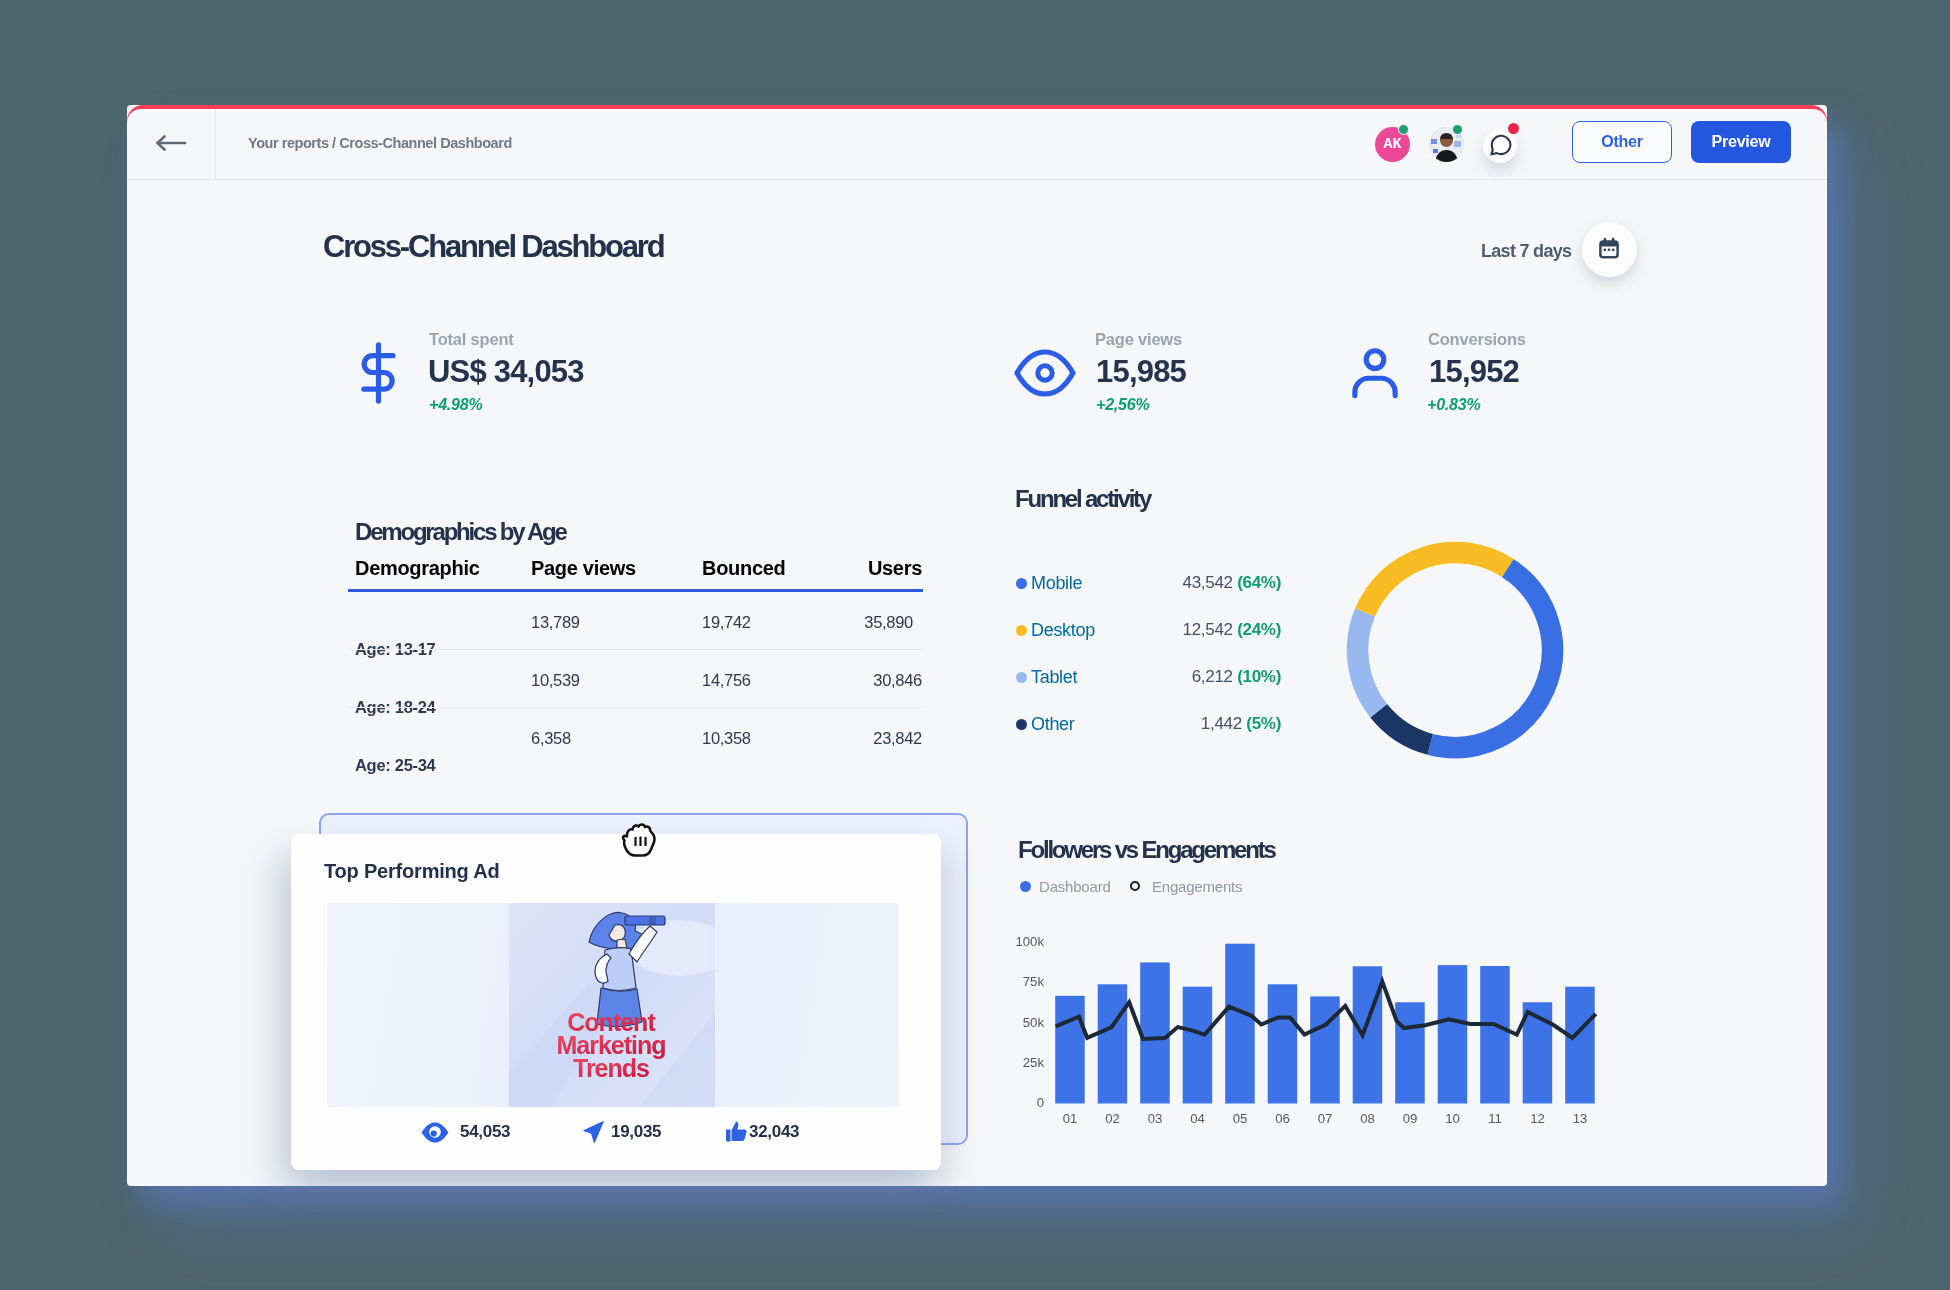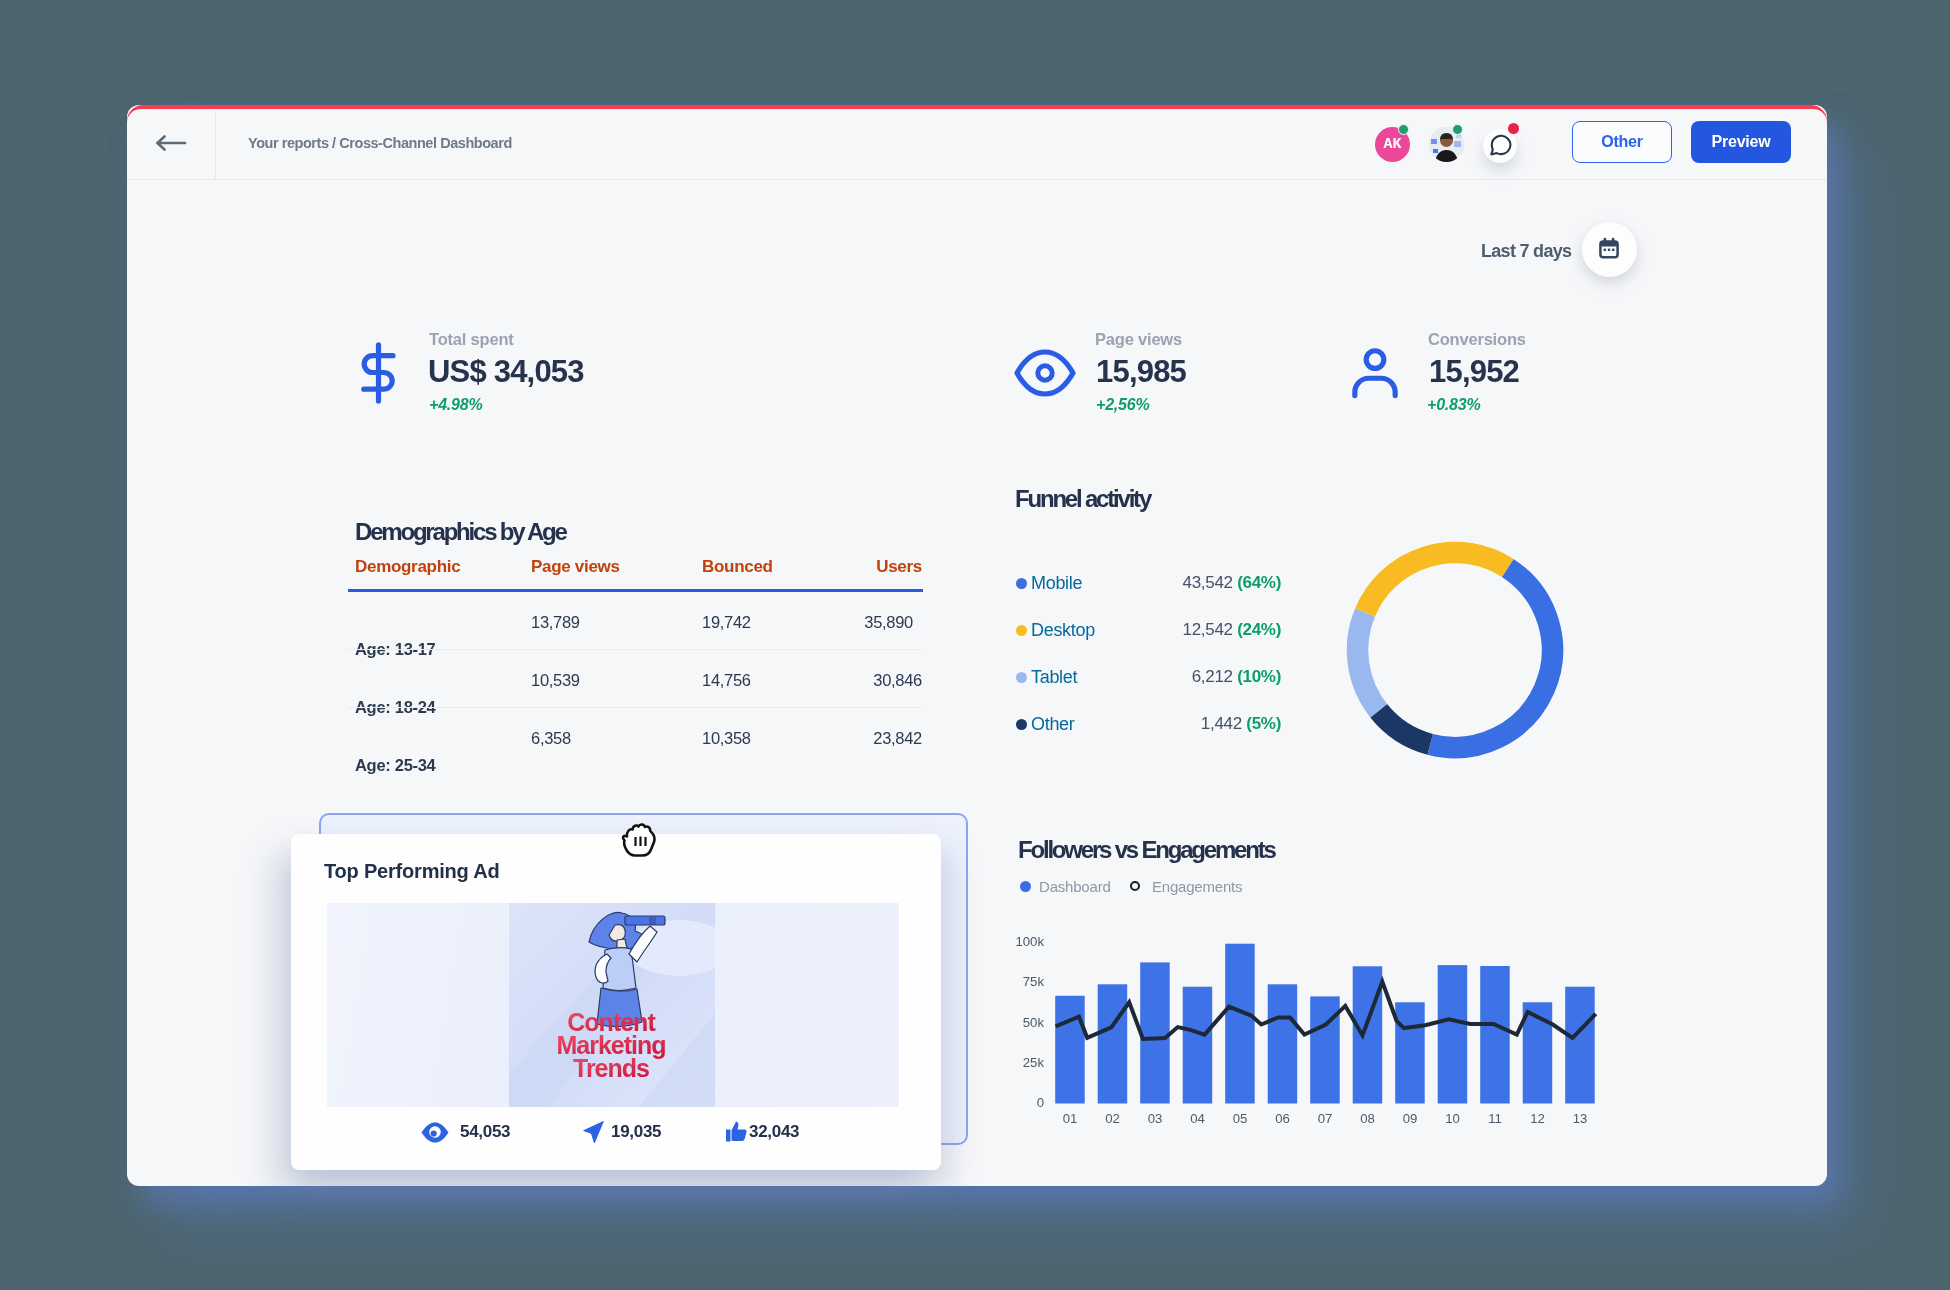--- a/index.html
+++ b/index.html
@@ -1,41 +1,41 @@
 <!DOCTYPE html>
 <html><head>
 <meta charset="utf-8">
 <style>
   * { margin:0; padding:0; box-sizing:border-box; }
   html,body { width:1950px; height:1290px; overflow:hidden; }
   body { background:#4d656e; font-family:"Liberation Sans",sans-serif; position:relative; }
   .abs { position:absolute; }
   .card {
     position:absolute; left:127px; top:105px; width:1700px; height:1081px;
-    background:#f6f7f9; border-radius:12px;
+    background:#f6f7f9; border-radius:4px;
     box-shadow: 14px 18px 28px 0px rgba(92,126,198,0.55), 36px 46px 60px 0px rgba(92,126,198,0.27);
   }
   .redbar { position:absolute; left:0; top:0; right:0; height:22px; background:#fb3a54; border-radius:16px 16px 0 0; }
   .redcover { position:absolute; left:0; top:4.2px; right:0; height:18px; background:#f6f7f9; border-radius:14px 14px 0 0; }
   .hdr-line { position:absolute; left:0; top:74px; width:1700px; height:1px; background:#e8eaee; }
   .hdr-vline { position:absolute; left:88px; top:5px; width:1px; height:69px; background:#e8eaee; }
   .crumb { position:absolute; left:121px; top:30px; font-size:14.5px; font-weight:bold; color:#6e7a89; letter-spacing:-0.45px; }
   .avatar { position:absolute; width:35px; height:35px; border-radius:50%; top:22px; }
   .dot { position:absolute; width:11px; height:11px; border-radius:50%; top:19px; }
   .btn { position:absolute; top:16px; width:100px; height:42px; border-radius:8px; font-size:16px; font-weight:bold; text-align:center; line-height:40px; letter-spacing:-0.2px; }
   .btn.share { left:1445px; background:#fbfcfd; border:1px solid #2e62e4; color:#2e62e4; }
   .btn.preview { left:1564px; background:#2457e0; color:#fff; line-height:42px; }
   h1.title { position:absolute; left:196px; top:124px; font-size:31px; letter-spacing:-2.2px; color:#24324b; }
   .last7 { position:absolute; left:1354px; top:136px; font-size:18px; font-weight:bold; letter-spacing:-0.7px; color:#4c5d71; }
   .calbtn { position:absolute; left:1455px; top:117px; width:55px; height:55px; border-radius:50%; background:#fdfdfe; box-shadow:0 6px 14px rgba(140,150,170,0.35); }
   .kpi-label { font-size:16.5px; font-weight:bold; color:#9aa3b0; letter-spacing:-0.2px; }
   .kpi-value { font-size:31px; font-weight:bold; color:#25334c; letter-spacing:-0.8px; }
   .kpi-green { font-size:16px; font-weight:bold; color:#0d9e6d; letter-spacing:-0.2px;font-style:italic; }
   .sec-title { font-size:24px; font-weight:bold; color:#24324b; letter-spacing:-2.2px; }
-  .th { position:absolute; font-size:17px; font-weight:bold; color:#c2410c; letter-spacing:-0.3px; }
+  .th { position:absolute; font-size:20px; font-weight:bold; color:#000000; letter-spacing:-0.3px; }
   .td { position:absolute; font-size:16.5px; color:#2c3950; letter-spacing:-0.3px; }
   .td.b { font-weight:bold;margin-top:27px; }
   .rowline { left:221px; width:575px; height:1px; background:#ececf0; }
   .fdot { position:absolute; width:11px; height:11px; border-radius:50%; }
   .flab { position:absolute; font-size:18px; font-weight:normal; color:#0369a1; letter-spacing:-0.3px; }
   .fval { position:absolute; width:190px; text-align:right; font-size:17px; color:#44516b; letter-spacing:-0.3px; }
   .fval .g { font-weight:bold; color:#0d9e6d; }
   .leg { position:absolute; font-size:15px; color:#8e98a8; letter-spacing:-0.2px; }
   .stat { top:288px; font-size:17px; font-weight:bold; color:#22304a; letter-spacing:-0.3px; }
 </style>
@@ -72,20 +72,21 @@
     <div class="dot" style="left:1325px; background:#1d9e6b; border:1.5px solid #f6f7f9;"></div>
 
     <div class="abs" style="left:1356px;top:24px;width:34px;height:34px;border-radius:50%;background:#fdfdfe;box-shadow:0 8px 14px rgba(150,160,180,0.35);"></div>
     <svg class="abs" style="left:1362px;top:28px" width="24" height="24" viewBox="0 0 24 24">
       <path d="M21.4 11.7a9.4 9.4 0 0 1-1 4.2 9.5 9.5 0 0 1-8.5 5.2 9.4 9.4 0 0 1-4.2-1L2.4 21.4l1.4-4.9a9.4 9.4 0 0 1-1-4.2 9.5 9.5 0 0 1 5.2-8.5 9.4 9.4 0 0 1 4.3-1h.6a9.5 9.5 0 0 1 8.5 8.4z" fill="none" stroke="#25364f" stroke-width="2.1" stroke-linejoin="round"></path>
     </svg>
     <div class="dot" style="left:1381px; top:18px; background:#e82348;"></div>
     <div class="btn share">Other</div>
     <div class="btn preview">Preview</div>
 
+    <h1 class="title">Cross-Channel Dashboard</h1>
     <div class="last7">Last 7 days</div>
     <div class="calbtn"></div>
     <svg class="abs" style="left:1472px;top:132px" width="20" height="22" viewBox="0 0 20 22">
       <rect x="1.4" y="4.4" width="17.2" height="15.8" rx="2.8" fill="none" stroke="#35465e" stroke-width="2.5"></rect>
       <path d="M1.4 9.6 V7.2 a2.8 2.8 0 0 1 2.8-2.8 h11.6 a2.8 2.8 0 0 1 2.8 2.8 v2.4z" fill="#35465e"></path>
       <rect x="4.6" y="0.8" width="2.6" height="5" rx="1" fill="#35465e"></rect>
       <rect x="12.8" y="0.8" width="2.6" height="5" rx="1" fill="#35465e"></rect>
       <rect x="4.6" y="11.6" width="2.4" height="2.4" fill="#35465e"></rect>
       <rect x="8.8" y="11.6" width="2.4" height="2.4" fill="#35465e"></rect>
       <rect x="13" y="11.6" width="2.4" height="2.4" fill="#35465e"></rect>

